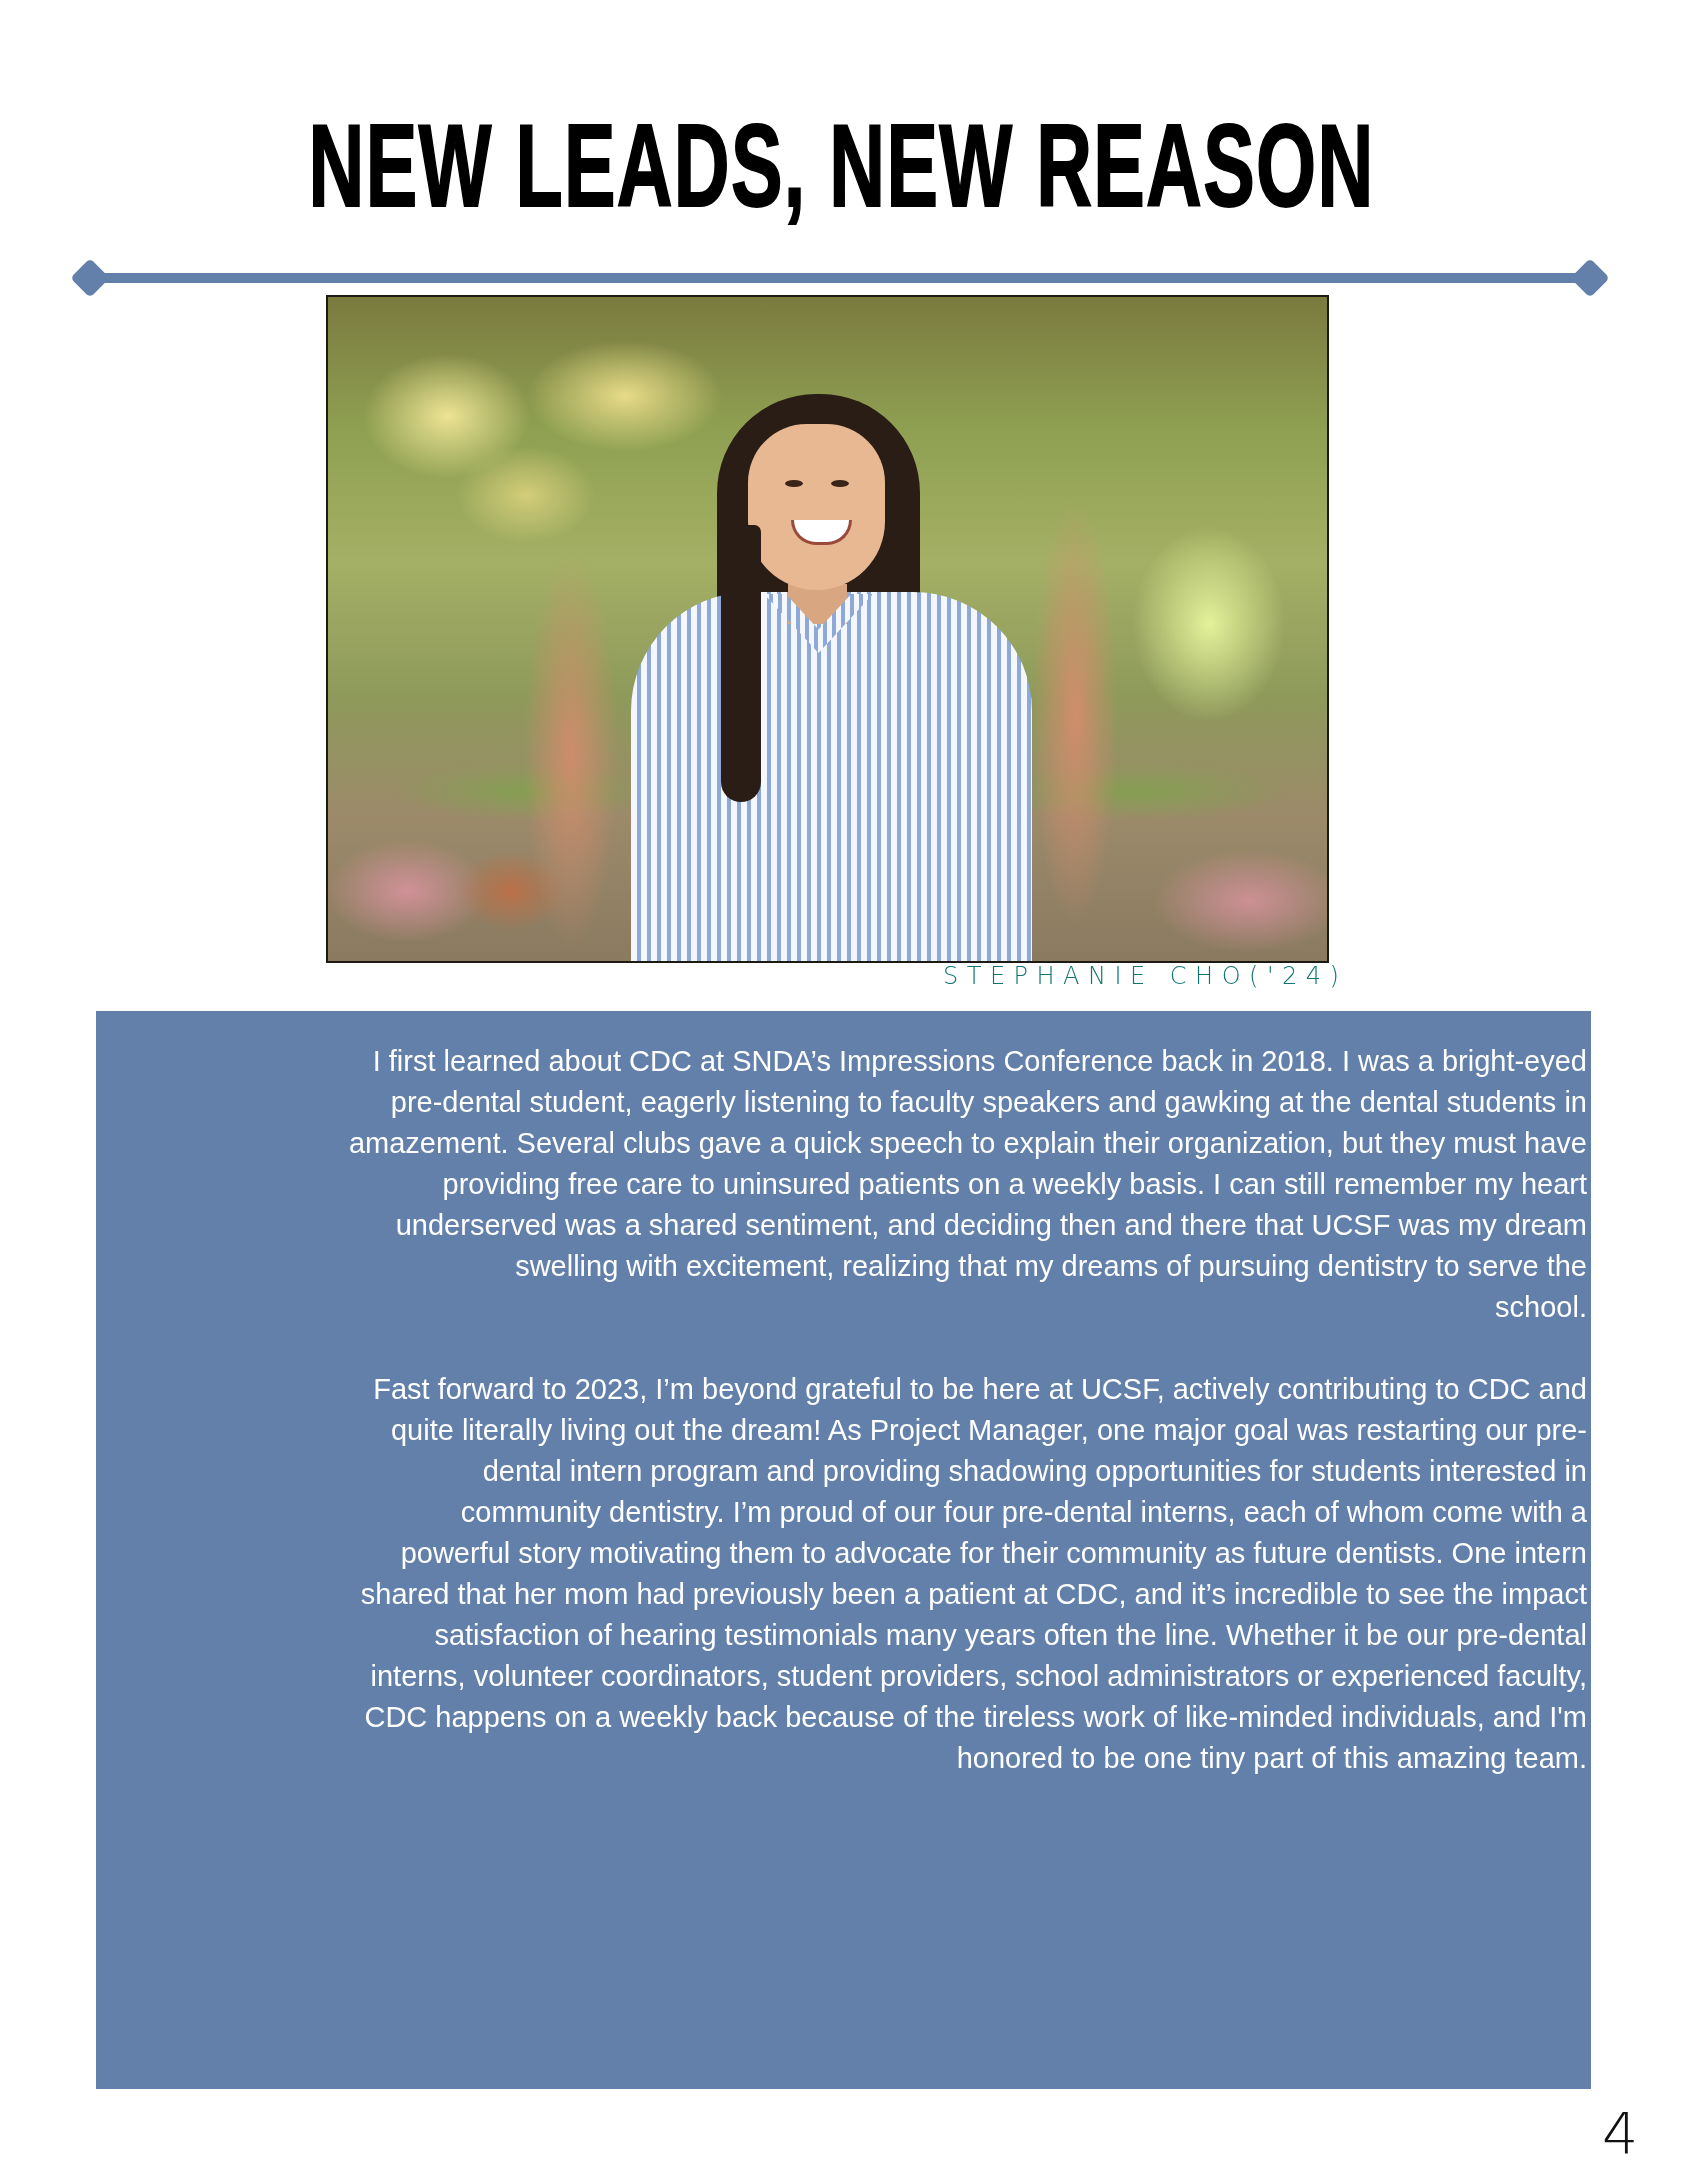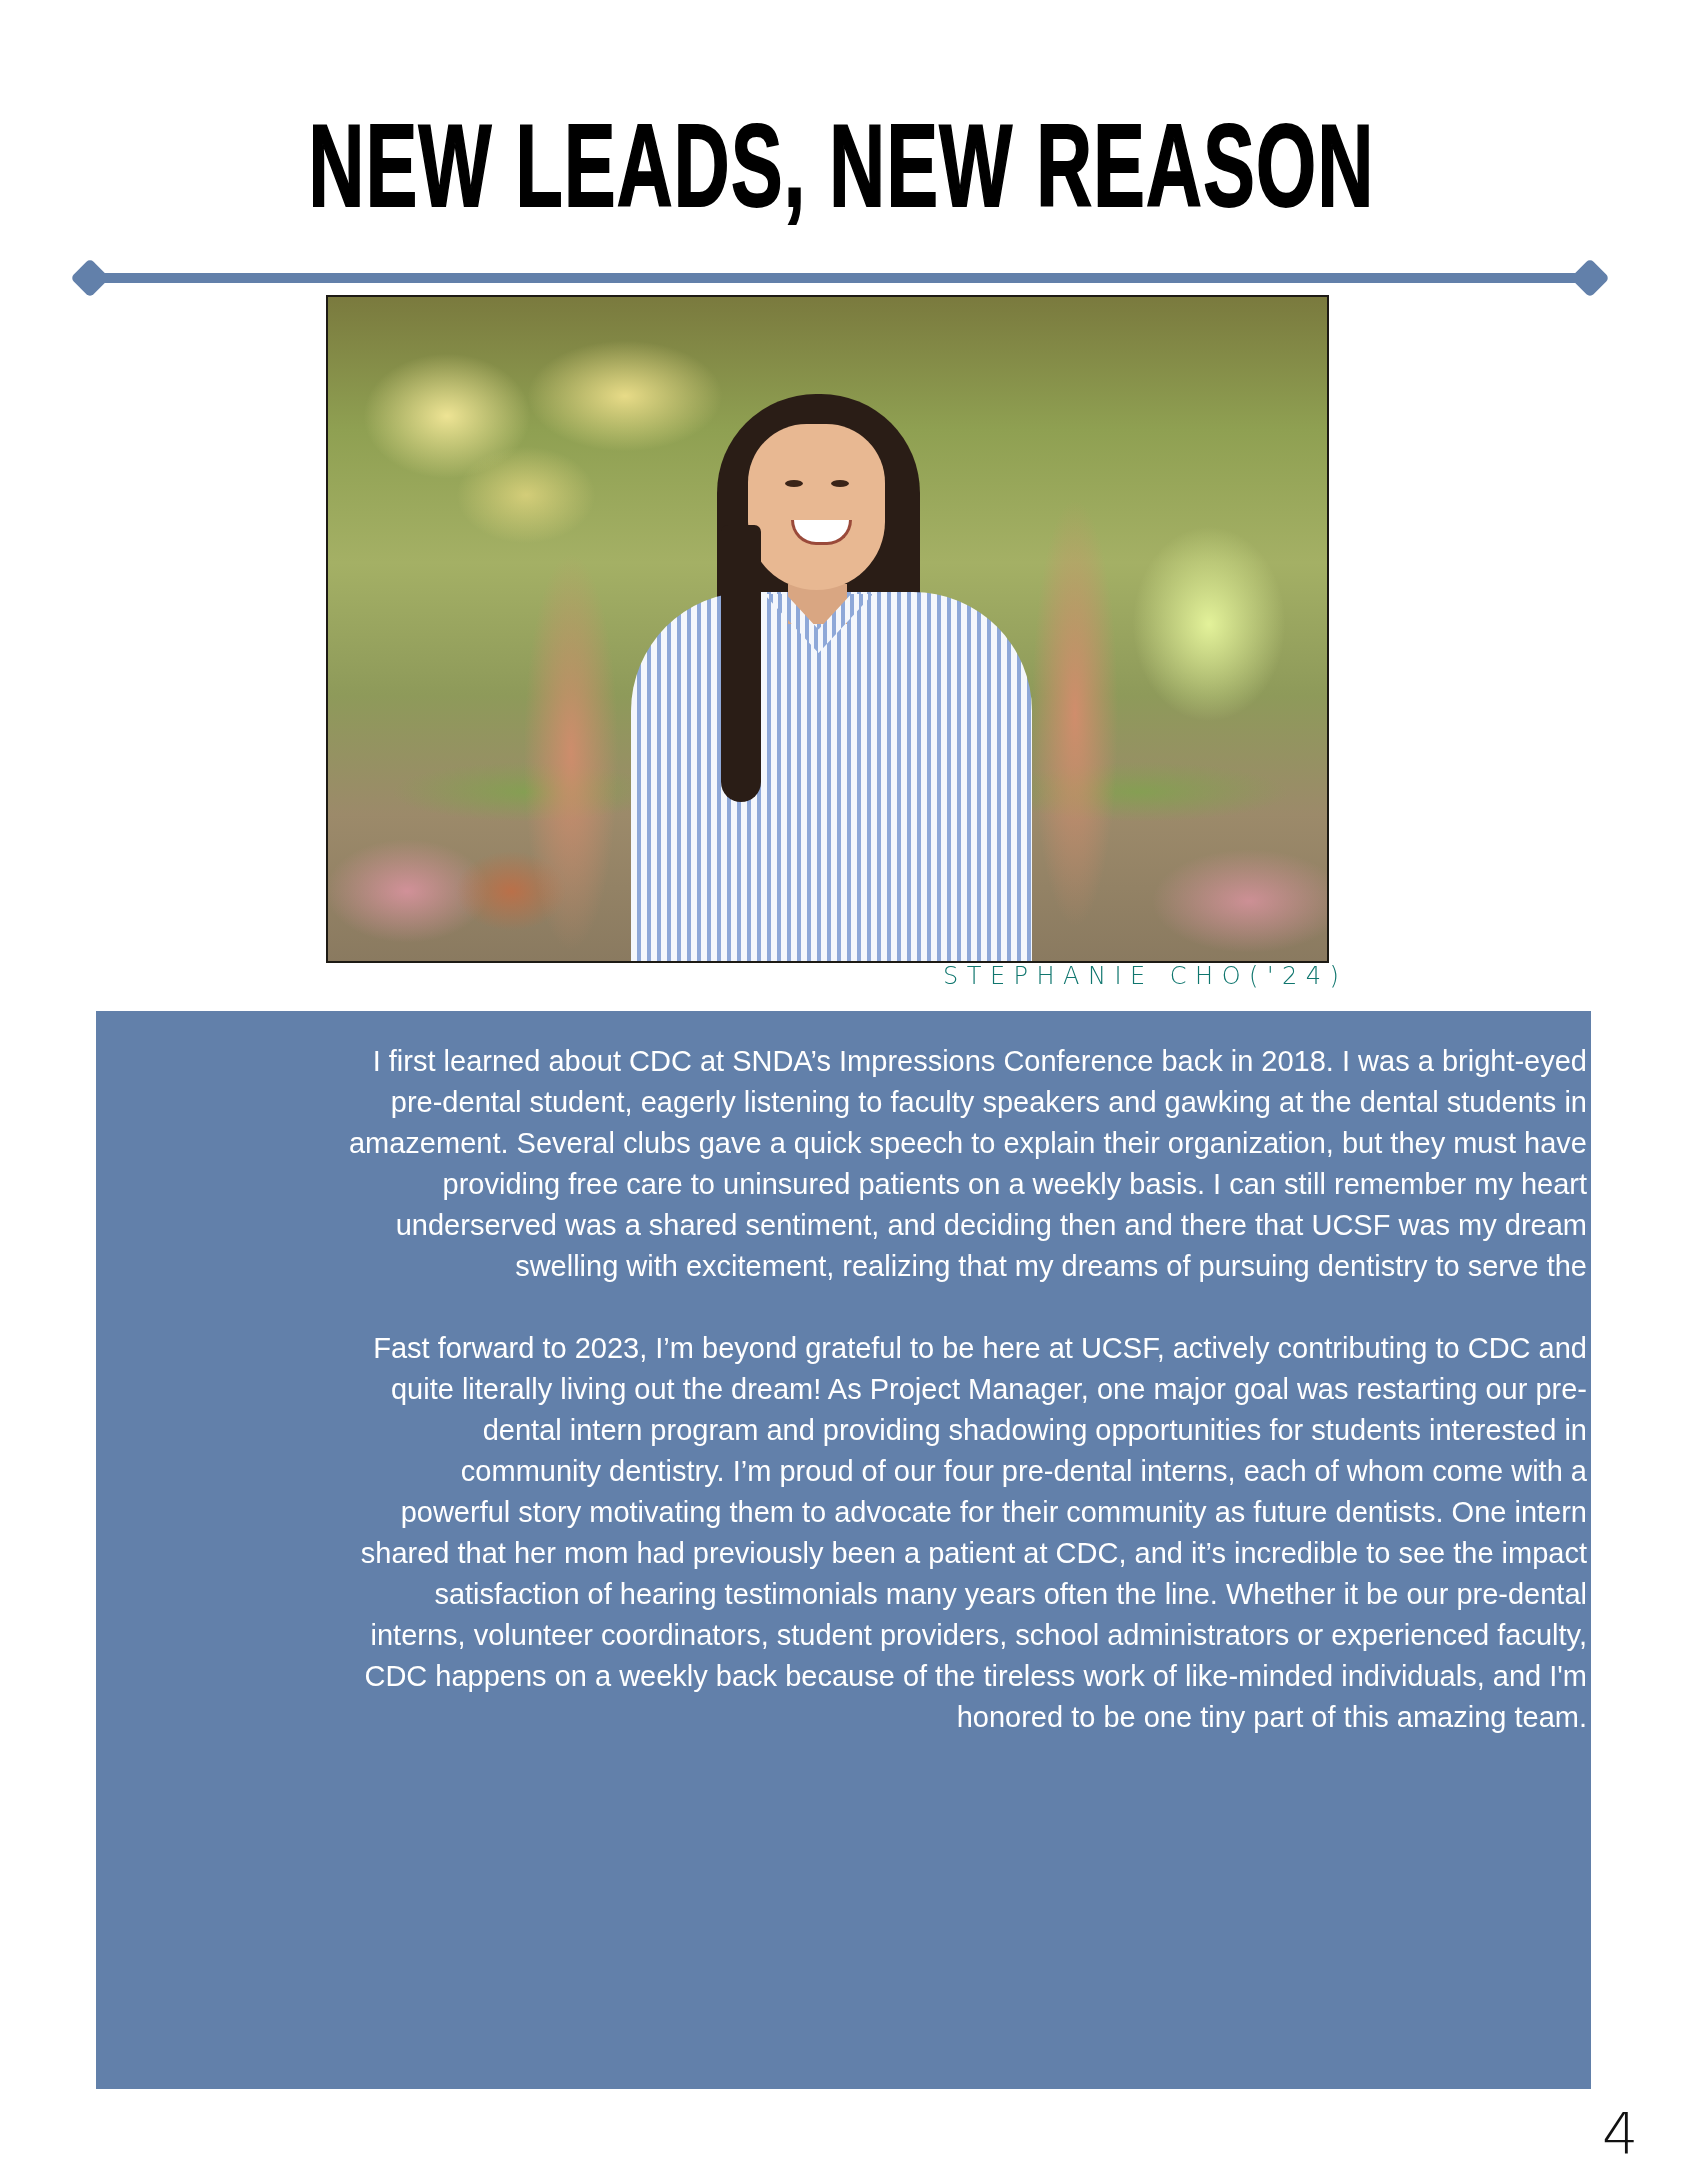--- a/index.html
+++ b/index.html
@@ -114,20 +114,21 @@
 
   <div class="story-box">
     <div class="story-text">
       <p style="margin:0;">
         <span class="story-line">I first learned about CDC at SNDA’s Impressions Conference back in 2018. I was a bright-eyed</span>
         <span class="story-line">pre-dental student, eagerly listening to faculty speakers and gawking at the dental students in</span>
         <span class="story-line">amazement. Several clubs gave a quick speech to explain their organization, but they must have</span>
         <span class="story-line">providing free care to uninsured patients on a weekly basis. I can still remember my heart</span>
         <span class="story-line">underserved was a shared sentiment, and deciding then and there that UCSF was my dream</span>
         <span class="story-line">swelling with excitement, realizing that my dreams of pursuing dentistry to serve the</span>
+        <span class="story-line">school.</span>
       </p>
       <span class="story-gap"></span>
       <p style="margin:0;">
         <span class="story-line">Fast forward to 2023, I’m beyond grateful to be here at UCSF, actively contributing to CDC and</span>
         <span class="story-line">quite literally living out the dream! As Project Manager, one major goal was restarting our pre-</span>
         <span class="story-line">dental intern program and providing shadowing opportunities for students interested in</span>
         <span class="story-line">community dentistry. I’m proud of our four pre-dental interns, each of whom come with a</span>
         <span class="story-line">powerful story motivating them to advocate for their community as future dentists. One intern</span>
         <span class="story-line">shared that her mom had previously been a patient at CDC, and it’s incredible to see the impact</span>
         <span class="story-line">satisfaction of hearing testimonials many years often the line. Whether it be our pre-dental</span>

